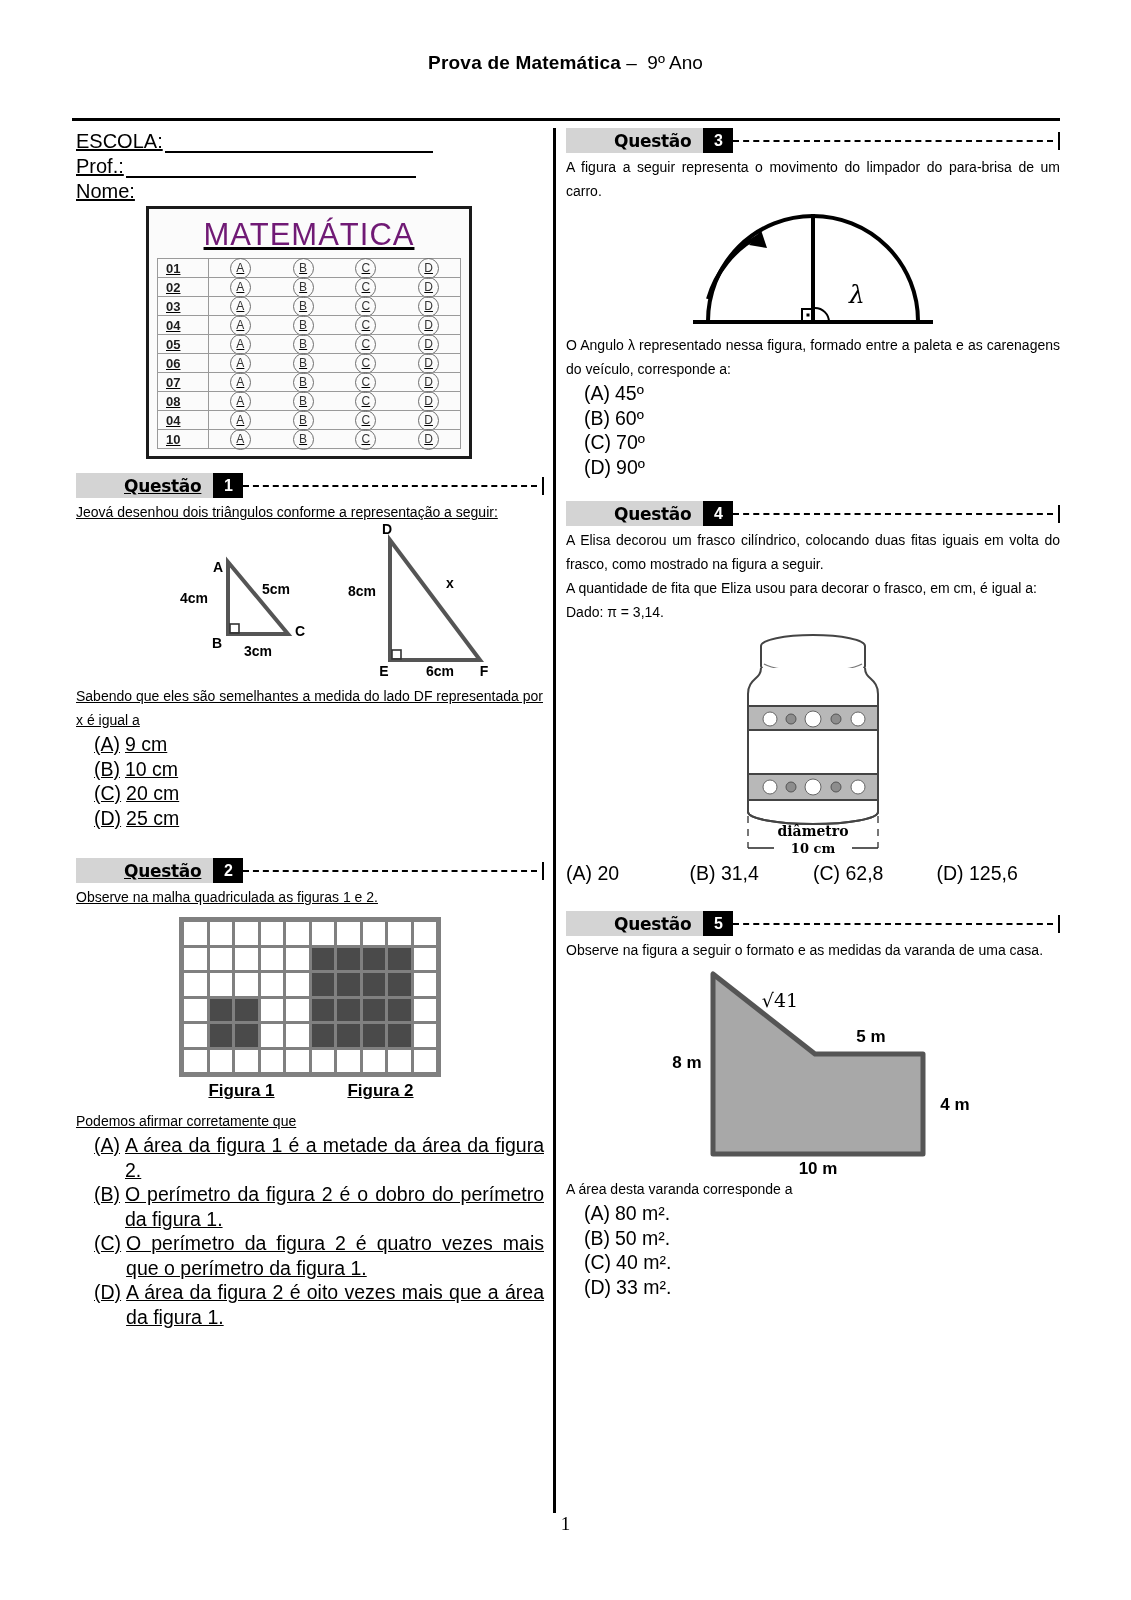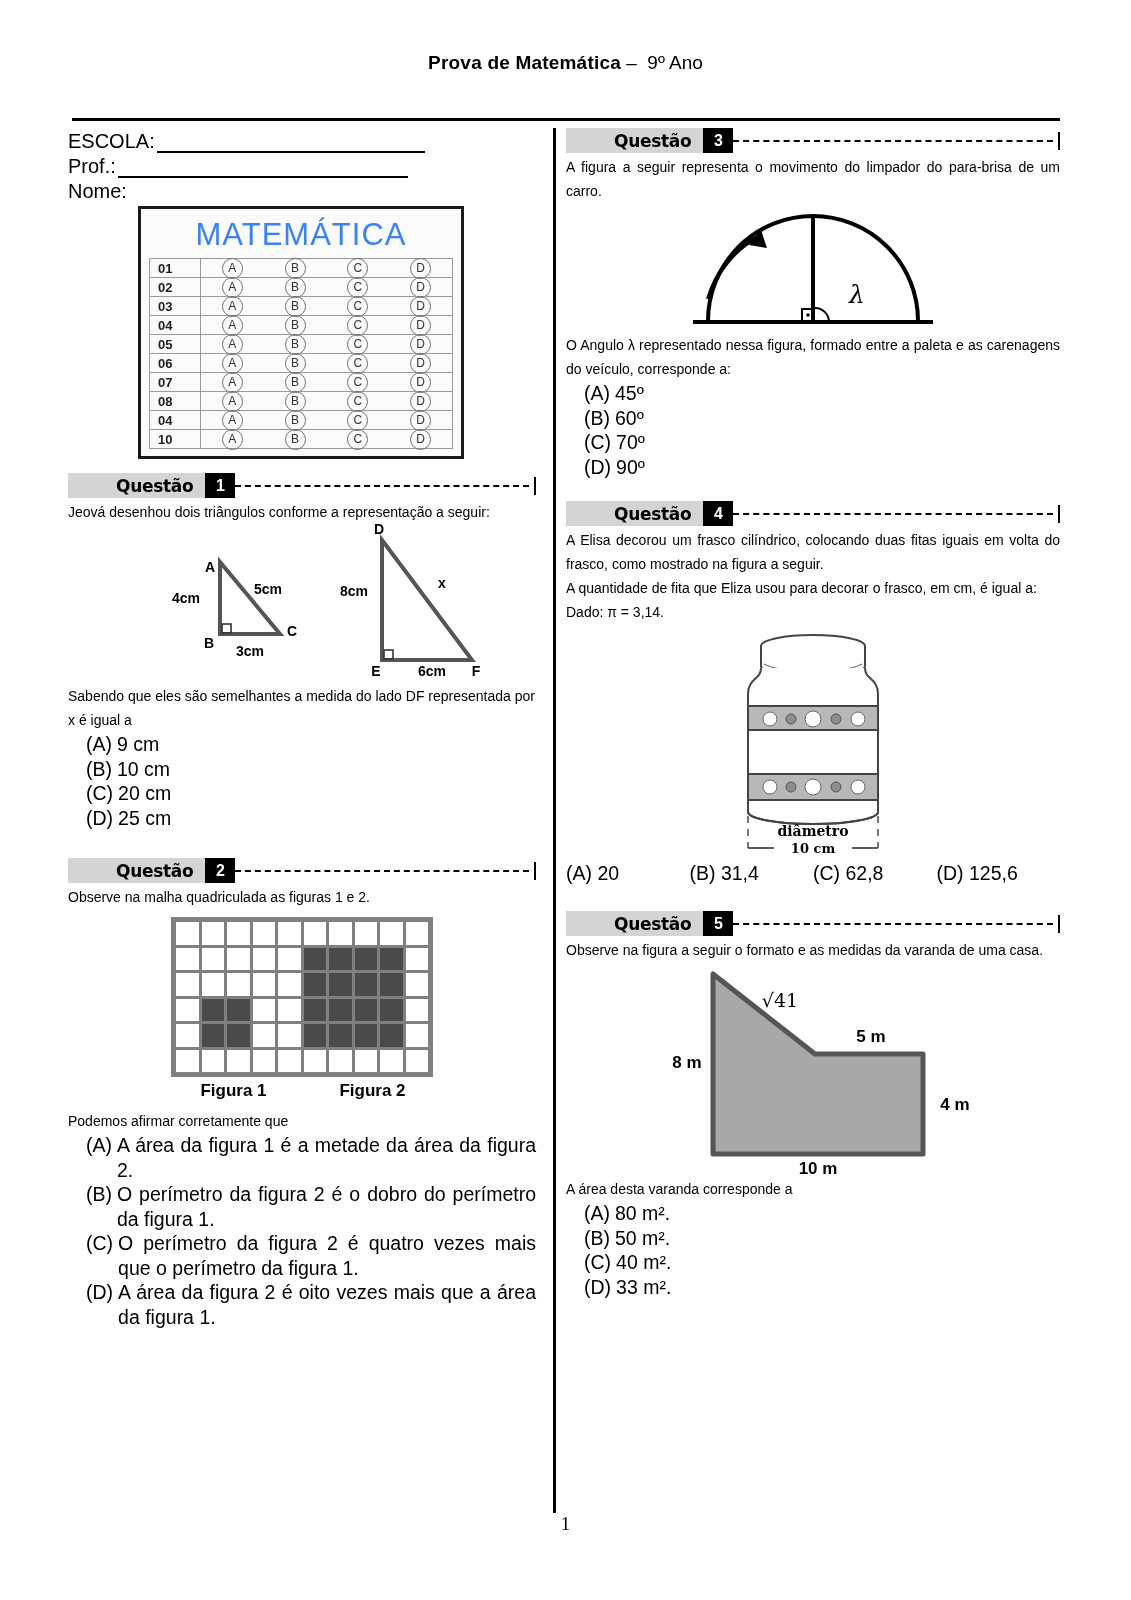--- a/index.html
+++ b/index.html
@@ -52,22 +52,23 @@
     position: absolute;
     top: 128px;
     left: 553px;
     width: 3px;
     height: 1385px;
     background: #000;
   }
   .col-left {
     position: absolute;
     top: 128px;
-    left: 68px;
+    left: 76px;
     width: 468px;
+    text-decoration: underline;
   }
   .col-right {
     position: absolute;
     top: 128px;
     left: 566px;
     width: 494px;
   }
 
   
   .id-line {
@@ -94,21 +95,21 @@
     width: 326px;
     border: 3px solid #1a1a1a;
     background: #fbfbfb;
     box-sizing: border-box;
     padding: 6px 8px 8px 8px;
   }
   .answer-title {
     text-align: center;
     font-size: 31px;
     letter-spacing: 1px;
-    color: #3b82f6;
+    color: #701a75;
     font-family: "Liberation Sans", sans-serif;
     margin: 2px 0 5px 0;
   }
   .ans-row {
     display: flex;
     align-items: stretch;
     height: 20px;
     margin-bottom: -1px;
   }
   .ans-num {

